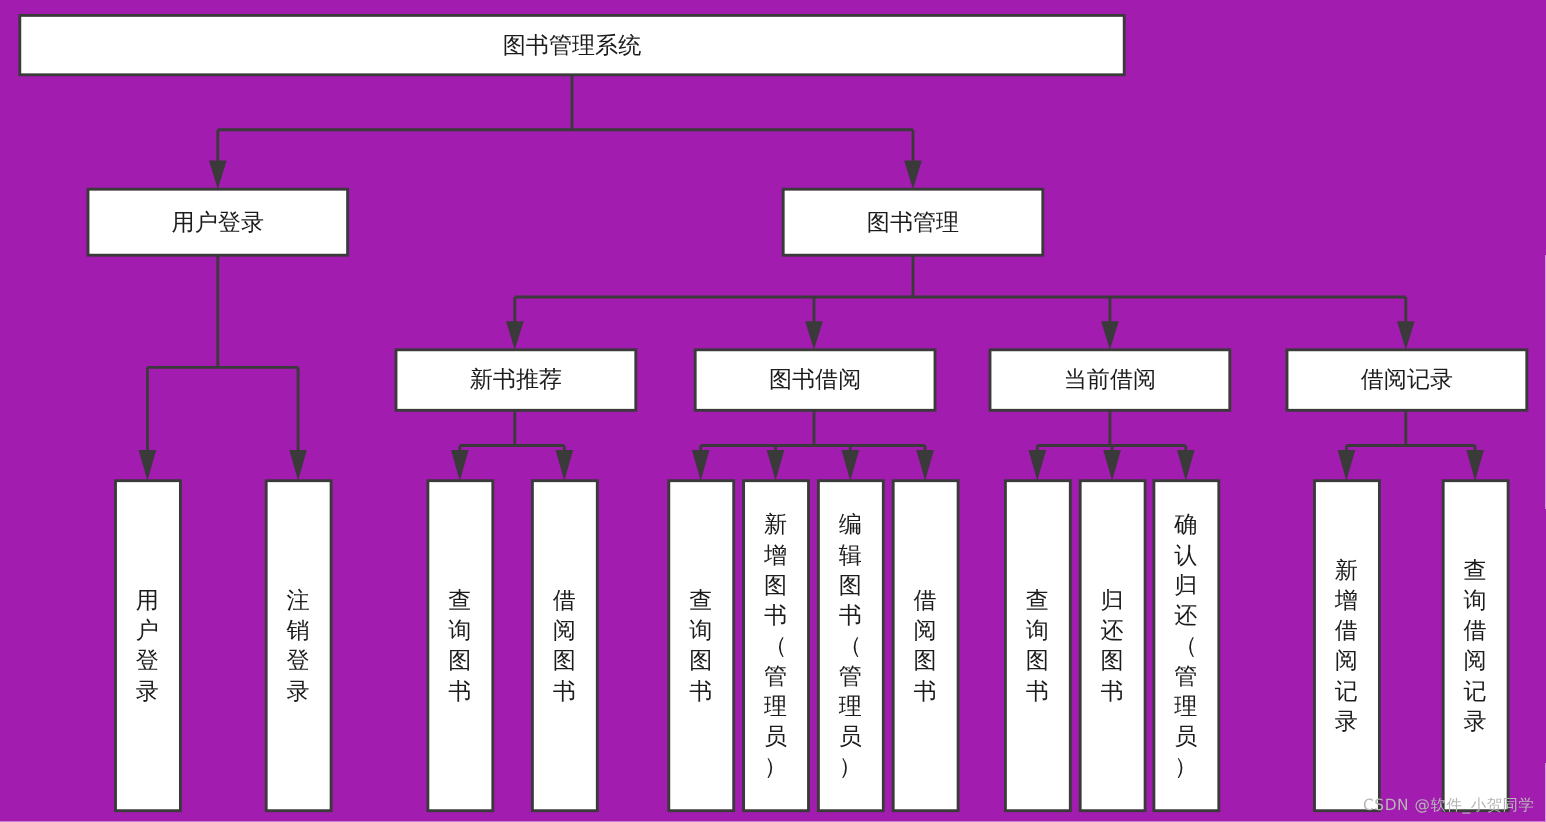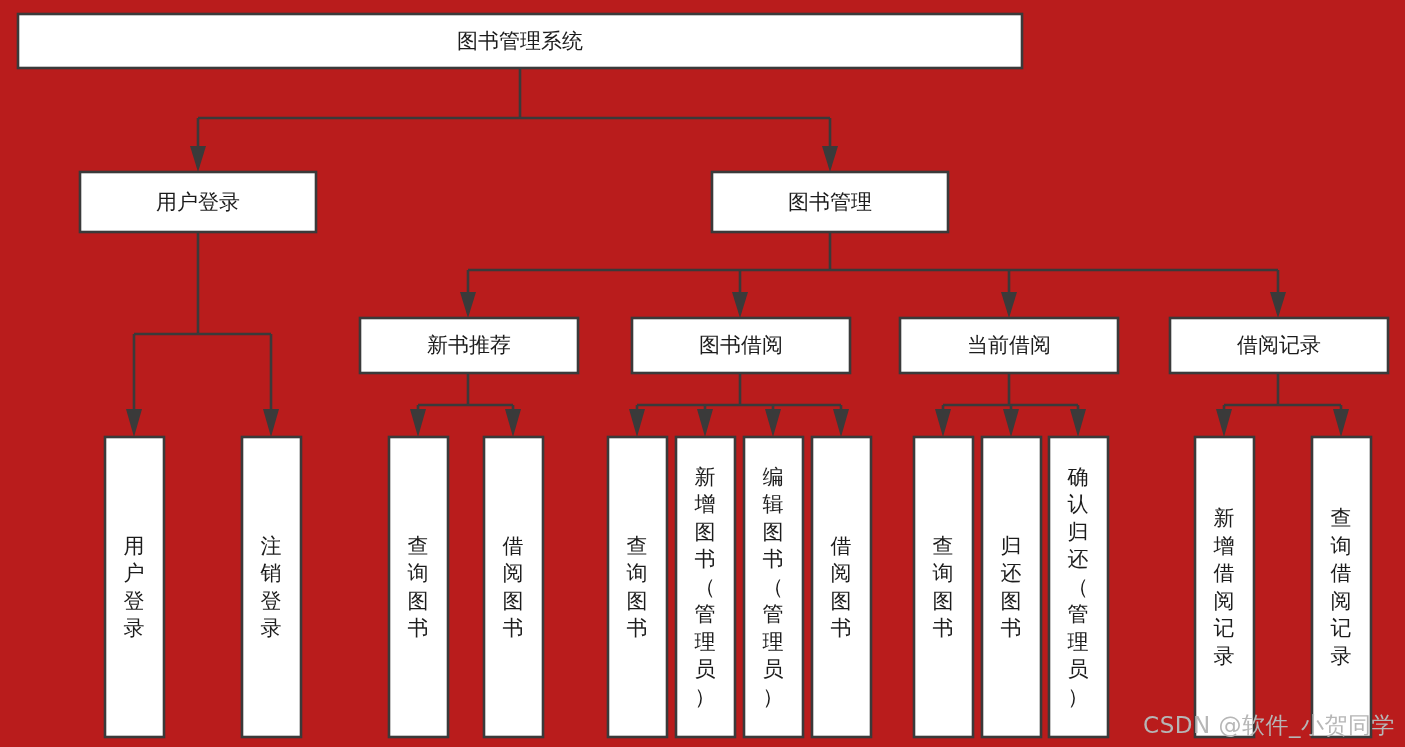--- a/index.html
+++ b/index.html
@@ -8,21 +8,21 @@
     padding: 0;
     background: #ffffff;
   }
   body {
     font-family: "DejaVu Sans", "Liberation Sans", sans-serif;
   }
   #diagram-root {
     position: relative;
     width: 1405px;
     height: 747px;
-    background: #b91c1c;
+    background: #a21caf;
     overflow: hidden;
   }
   svg#tree-svg {
     position: absolute;
     top: 0;
     left: 0;
     width: 1405px;
     height: 747px;
     display: block;
   }
@@ -51,21 +51,21 @@
   .node-label-vertical {
     fill: #1c1c1c;
     font-family: "DejaVu Sans", "Liberation Sans", sans-serif;
     font-size: 21px;
   }
   .watermark-text {
     position: absolute;
     right: 10px;
     bottom: 6px;
     font-family: "DejaVu Sans", "Liberation Sans", sans-serif;
-    font-size: 23px;
+    font-size: 14px;
     color: #b6b6b6;
     white-space: nowrap;
     letter-spacing: 0.5px;
     pointer-events: none;
   }
 </style>
 </head>
 <body>
 
 <div id="diagram-root">

